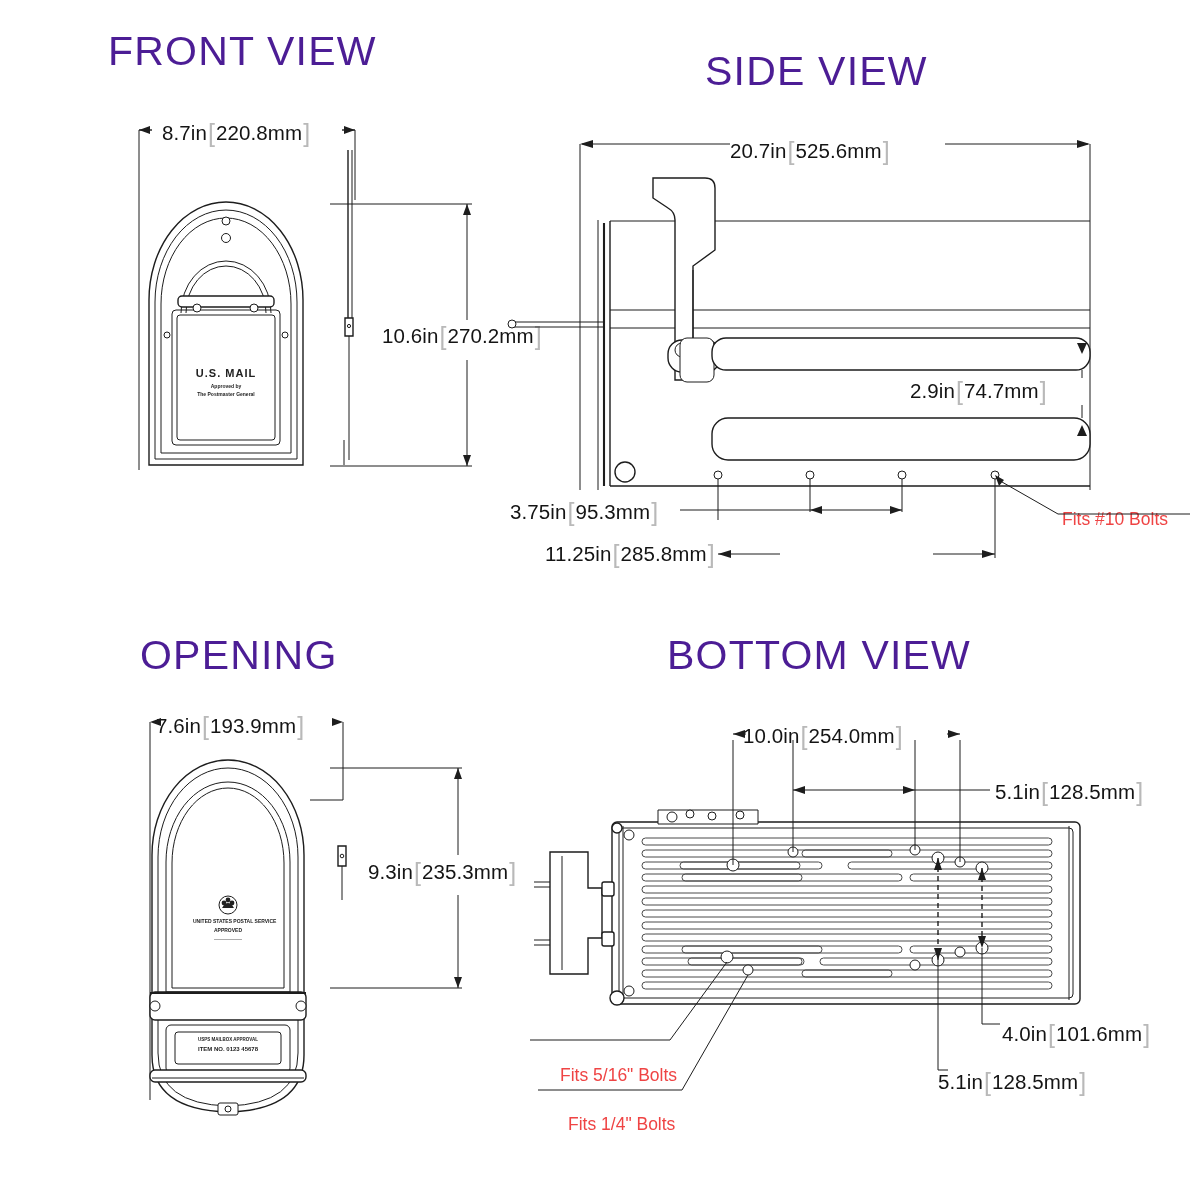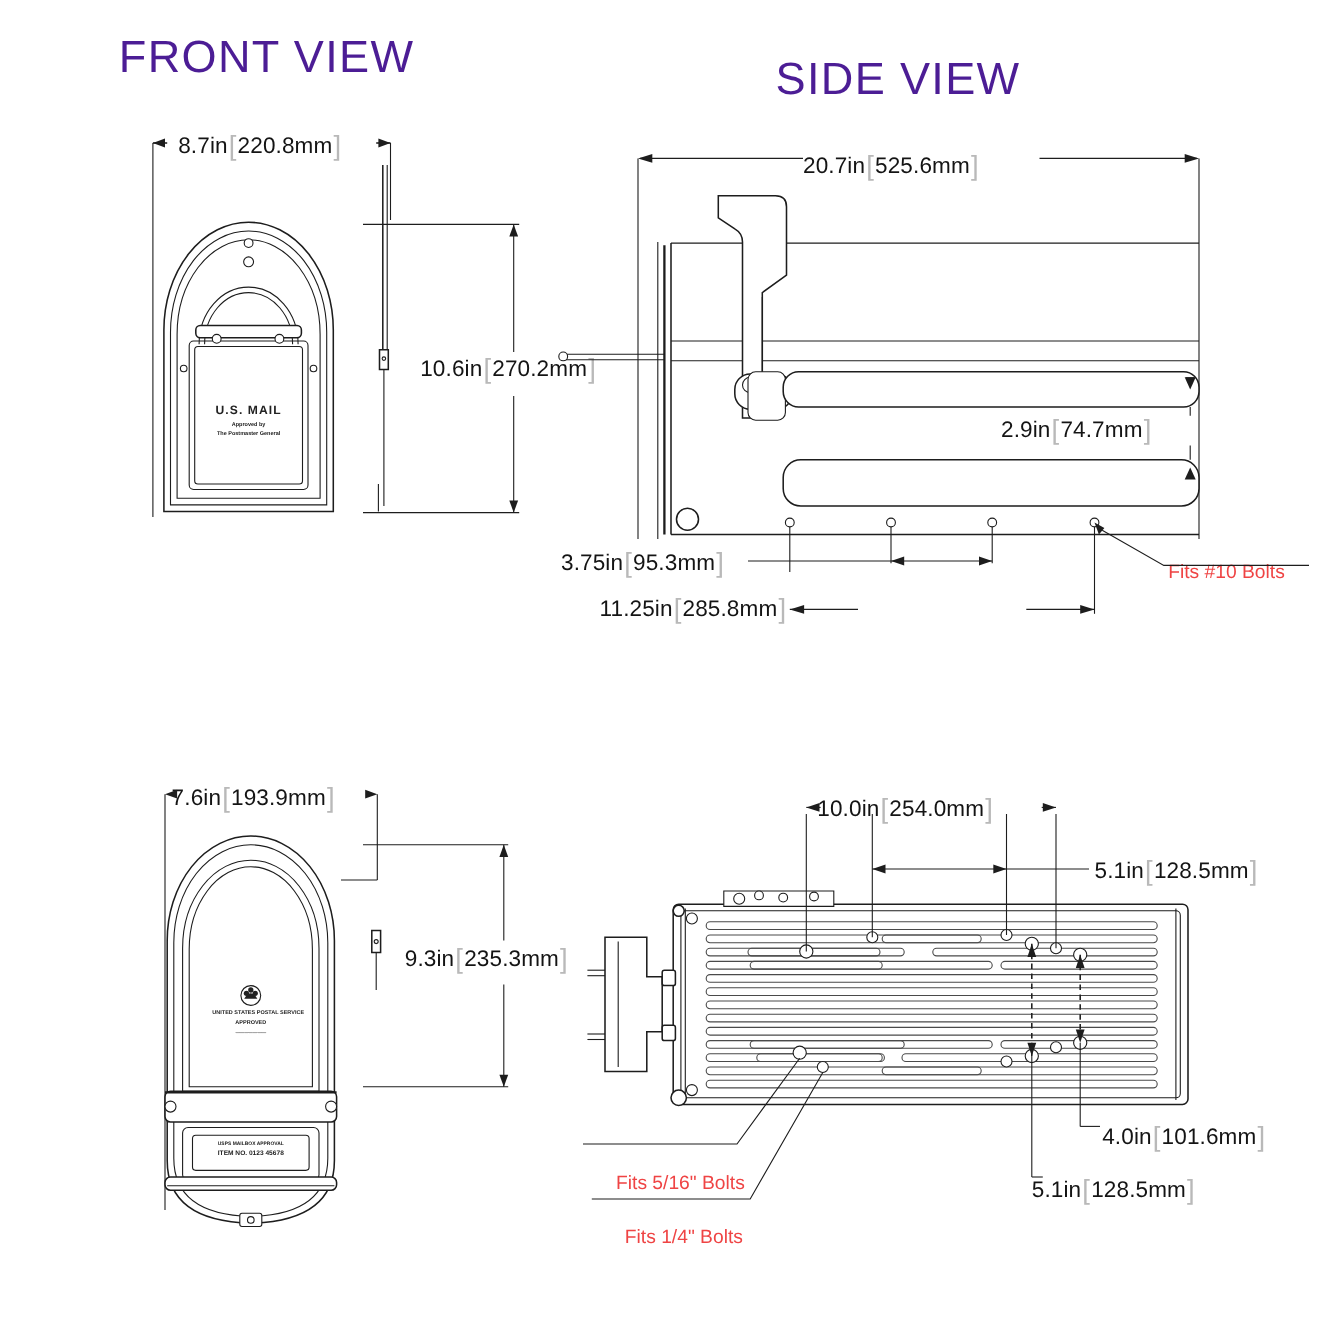--- a/index.html
+++ b/index.html
@@ -226,20 +226,21 @@
       <line class="ln thin" x1="443" y1="534" x2="505" y2="534"></line>
       <path d="M228 534 L241 530 L241 538 Z" fill="#1d1d1d"></path>
       <path d="M505 534 L492 530 L492 538 Z" fill="#1d1d1d"></path>
 
       <path class="ln thin" d="M512 462 L568 494 L700 494"></path>
     </svg>
   </div>
 
   <div class="panel" style="left:0;top:600px;width:560px;height:600px;">
 
+    <div class="view-title" style="left:140px;top:32px;">OPENING</div>
 
     <div class="dim-label" style="left:156px;top:112px;">
       <span>7.6in</span><span class="brk">[</span><span>193.9mm</span><span class="brk">]</span>
     </div>
 
     <div class="dim-label" style="left:368px;top:258px;">
       <span>9.3in</span><span class="brk">[</span><span>235.3mm</span><span class="brk">]</span>
     </div>
 
     <svg class="draw" width="560" height="600" viewBox="0 0 560 600">
@@ -290,20 +291,21 @@
 
     <div class="tinytext" style="left:193px;top:318px;width:70px;font-size:5px;">UNITED STATES POSTAL SERVICE</div>
     <div class="tinytext" style="left:193px;top:327px;width:70px;font-size:5px;">APPROVED</div>
     <div class="tinytext" style="left:193px;top:336px;width:70px;font-size:4px;">———————</div>
     <div class="tinytext" style="left:180px;top:437px;width:96px;font-size:4.5px;">USPS MAILBOX APPROVAL</div>
     <div class="tinytext" style="left:180px;top:446px;width:96px;font-size:6px;">ITEM NO. 0123 45678</div>
   </div>
 
   <div class="panel" style="left:490px;top:600px;width:710px;height:600px;">
 
+    <div class="view-title" style="left:177px;top:32px;">BOTTOM VIEW</div>
 
     <div class="dim-label" style="left:253px;top:722px; top:122px;">
       <span>10.0in</span><span class="brk">[</span><span>254.0mm</span><span class="brk">]</span>
     </div>
 
     <div class="dim-label" style="left:505px;top:178px;">
       <span>5.1in</span><span class="brk">[</span><span>128.5mm</span><span class="brk">]</span>
     </div>
 
     <div class="dim-label" style="left:512px;top:420px;">

